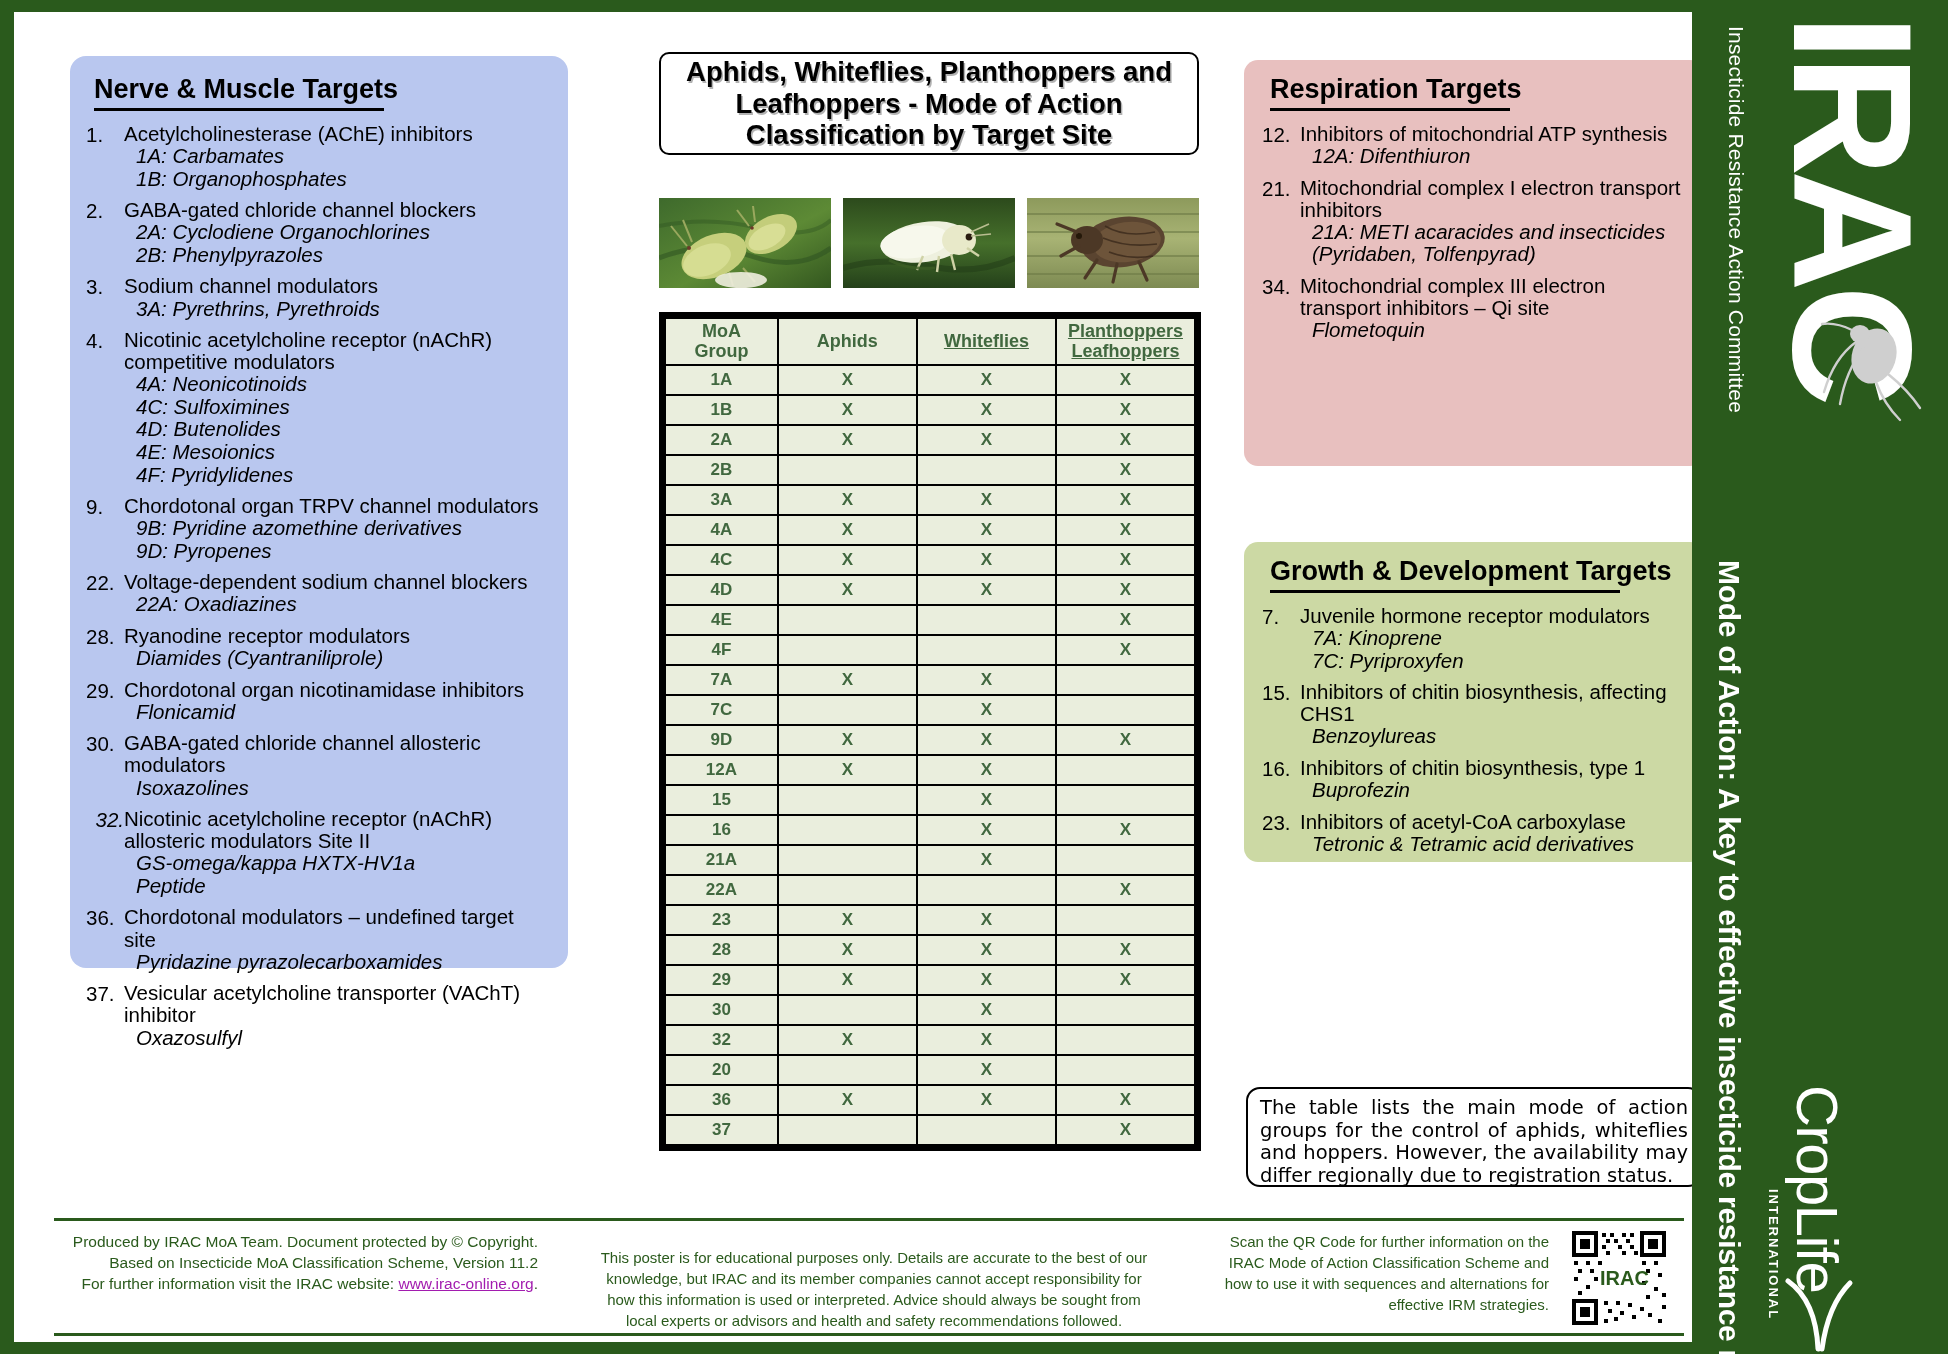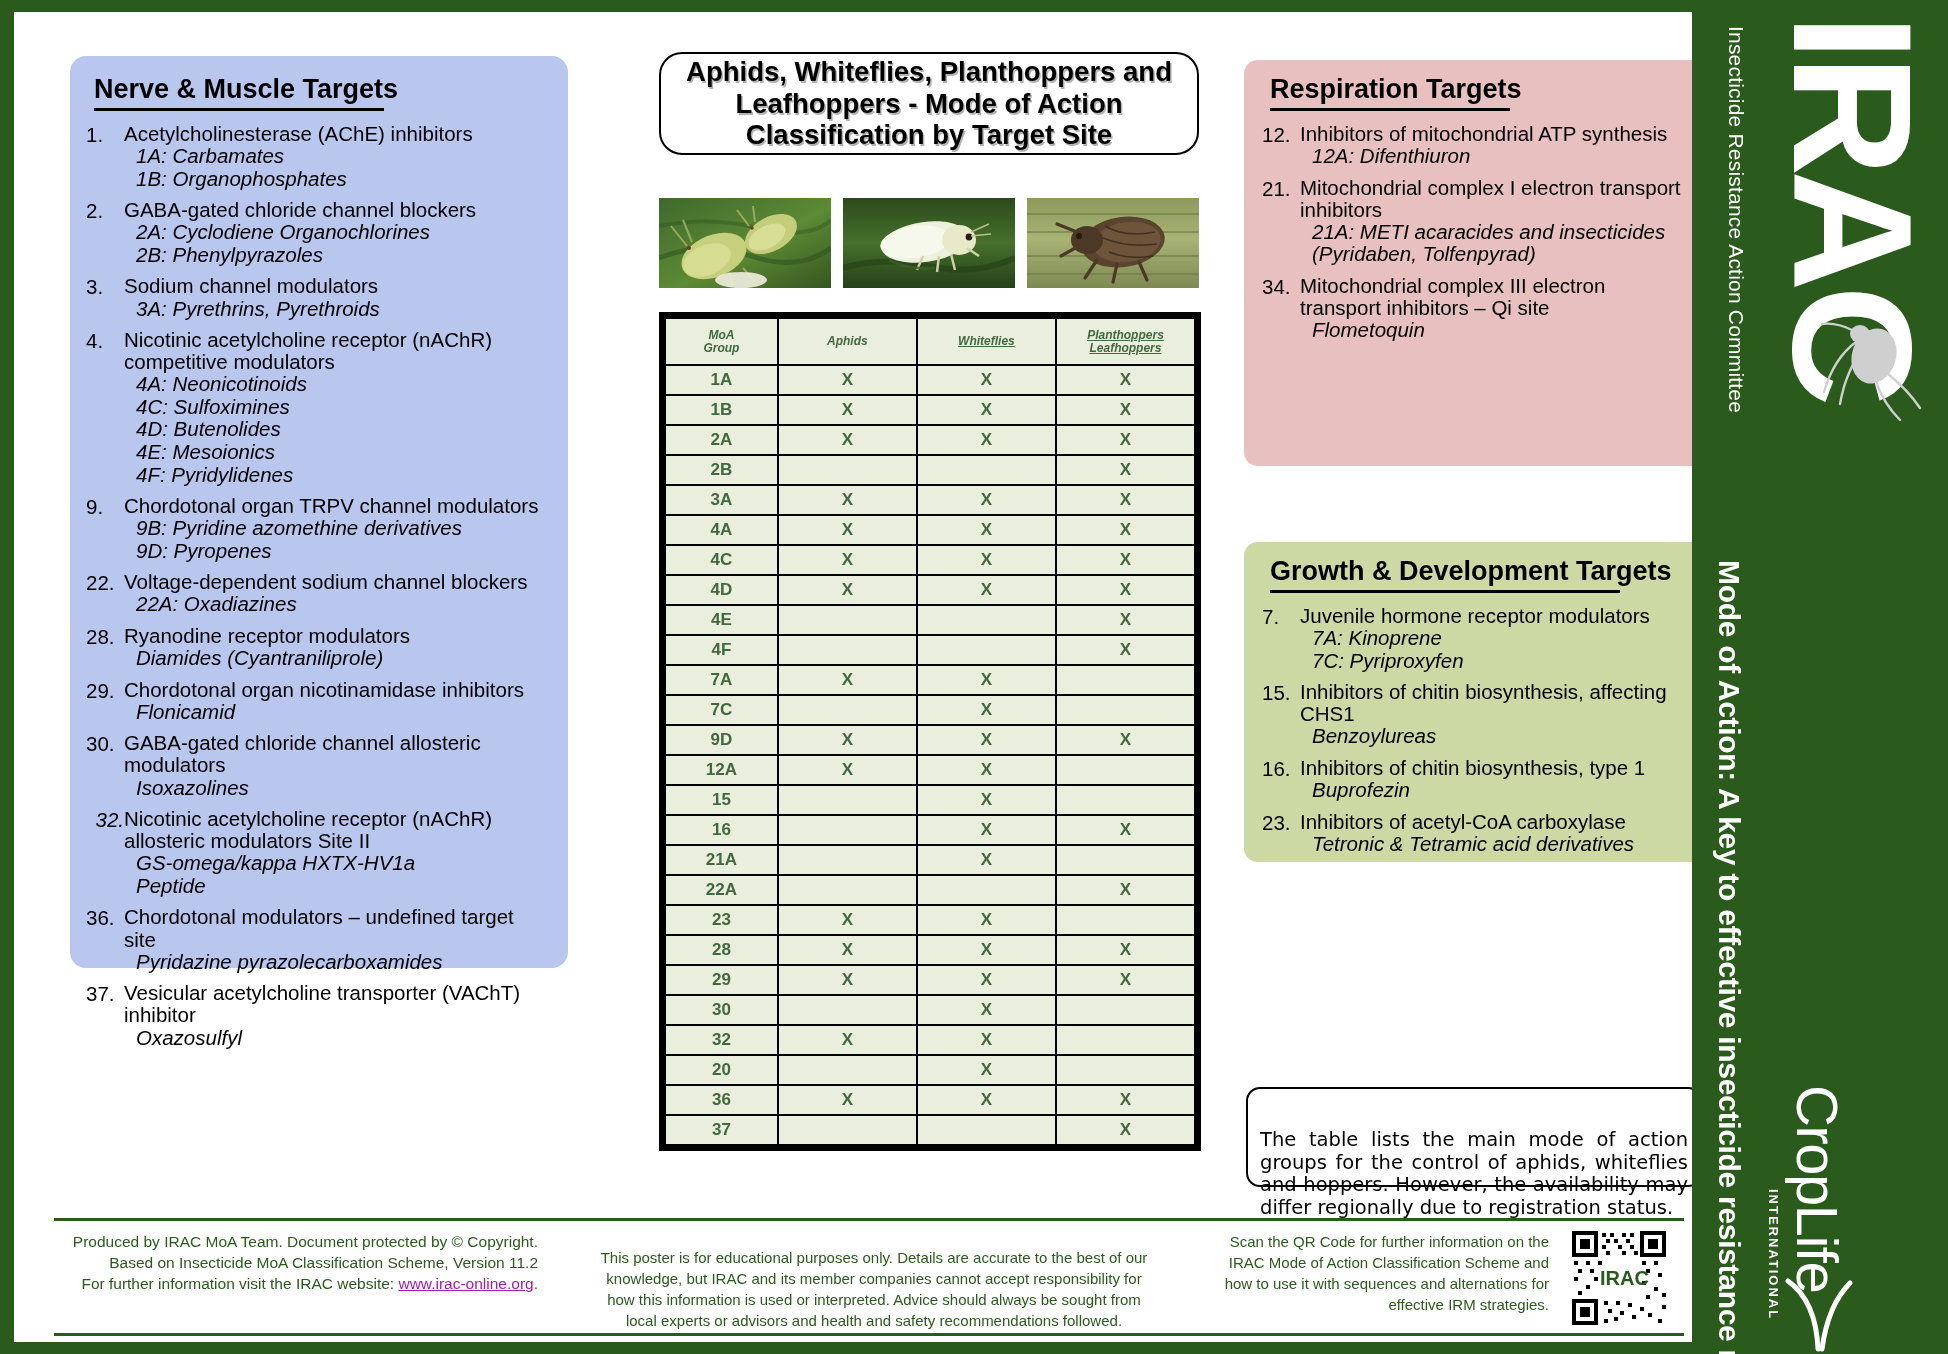--- a/index.html
+++ b/index.html
@@ -120,21 +120,21 @@
     line-height: 1.1; padding-left: 12px;
   }
 
   
   #title-box {
     position: absolute;
     left: 645px; top: 40px;
     width: 540px; height: 103px;
     background: #ffffff;
     border: 2px solid #000;
-    border-radius: 23px;
+    border-radius: 10px;
     display: flex; align-items: center; justify-content: center;
   }
   #title-text {
     font-size: 27.5px; font-weight: bold; text-align: center;
     line-height: 1.14; color: #000;
     text-shadow: 1.5px 1.5px 0 rgba(0,0,0,0.30);
   }
 
   #photos {
     position: absolute; left: 645px; top: 186px;
@@ -155,21 +155,21 @@
   table.grid td, table.grid th {
     background: #eaeedd;
     border: 2px solid #000;
     text-align: center;
     color: #41683f;
     font-weight: bold;
     font-size: 17px;
     height: 30px;
     padding: 0;
   }
-  table.grid th { height: 47px; font-size: 12px; line-height: 1.08; font-style: italic; }
+  table.grid th { height: 47px; font-size: 18px; line-height: 1.08; }
   td.grp, th.grp { width: 112px; }
   td.col, th.col { width: 138px; }
   .wavy { text-decoration: underline; text-decoration-color: #41683f; }
 
   
   #resp-panel {
     position: absolute;
     left: 1230px; top: 48px;
     width: 460px; height: 406px;
     background: #e8c0bf;
@@ -190,21 +190,20 @@
     width: 456px; height: 100px;
     background: #ffffff;
     border: 2px solid #000;
     border-radius: 14px;
     padding: 8px 12px;
   }
   #note-text {
     font-size: 19.5px; line-height: 1.16; color: #000;
     text-align: justify; text-align-last: left;
     font-family: "DejaVu Sans", sans-serif;
-    margin-top: 32px;
   }
 
   
   #footer {
     position: absolute;
     left: 40px; top: 1206px;
     width: 1630px; height: 118px;
     border-top: 3px solid #2a5a1c;
     border-bottom: 3px solid #2a5a1c;
     padding-top: 8px;

